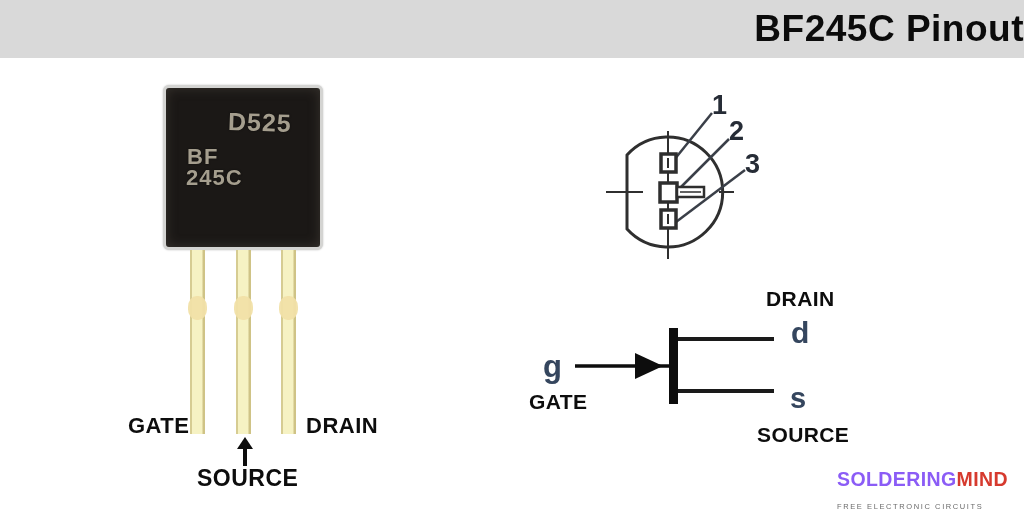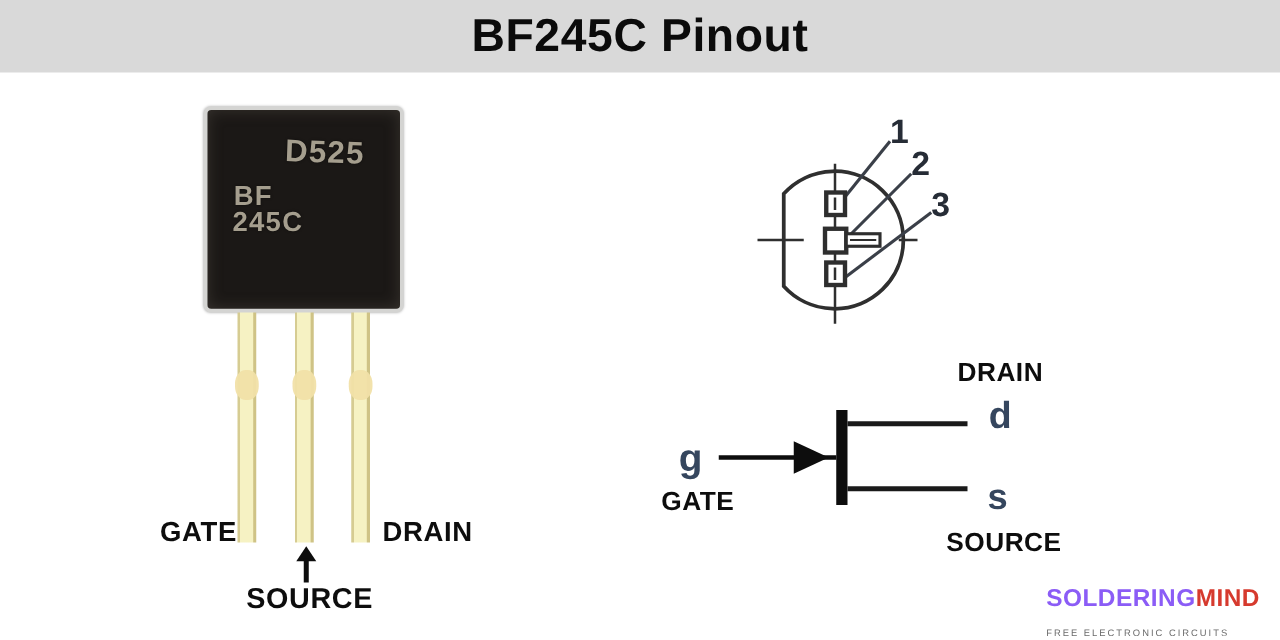--- a/index.html
+++ b/index.html
@@ -3,21 +3,21 @@
 <meta charset="utf-8">
 <style>
   html,body{margin:0;padding:0;background:#fff;}
   #stage{
     position:relative;width:1024px;height:512px;background:#ffffff;
     font-family:"Liberation Sans", sans-serif;overflow:hidden;
   }
   
   .header{
     position:absolute;left:0;top:0;width:1024px;height:58px;
-    background:#d9d9d9;display:flex;align-items:center;justify-content:center;
+    background:#d9d9d9;display:flex;align-items:center;justify-content:flex-end;
   }
   .header h1{
     margin:0;font-size:37px;font-weight:800;color:#0b0b0b;letter-spacing:0.5px;
   }
   
   .pkg-body{
     position:absolute;left:163px;top:85px;width:160px;height:165px;
     background:#1b1816;border:3px solid #d4d4d2;border-radius:6px;
     box-sizing:border-box;
     box-shadow:inset 0 0 12px rgba(90,85,75,.45), 0 0 2px rgba(0,0,0,.25);

